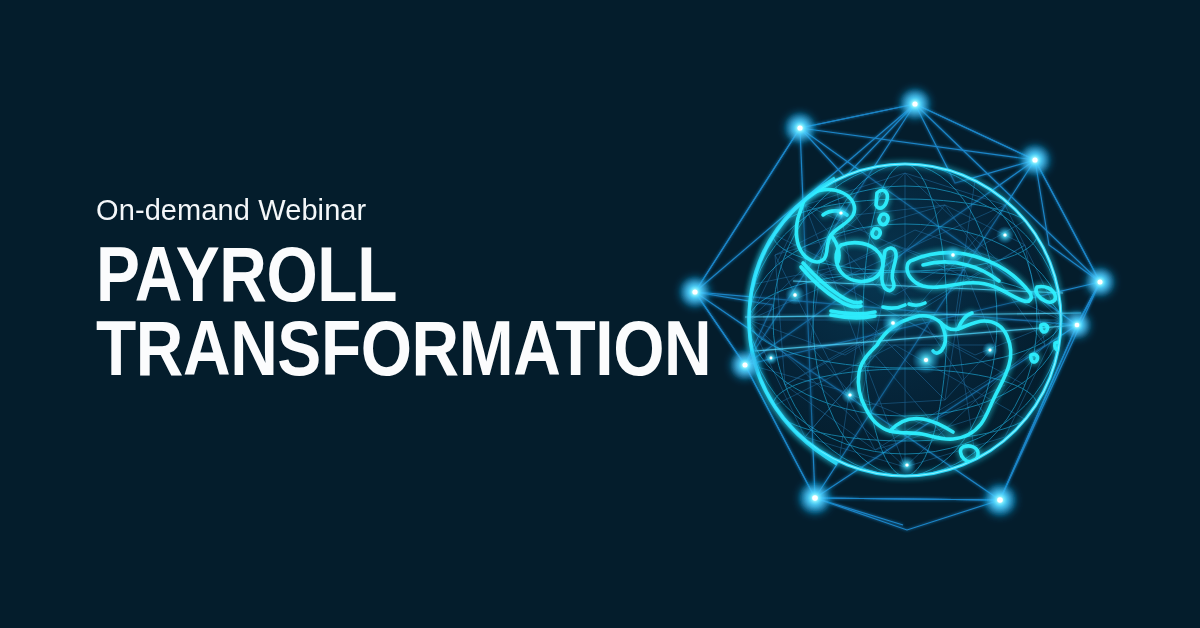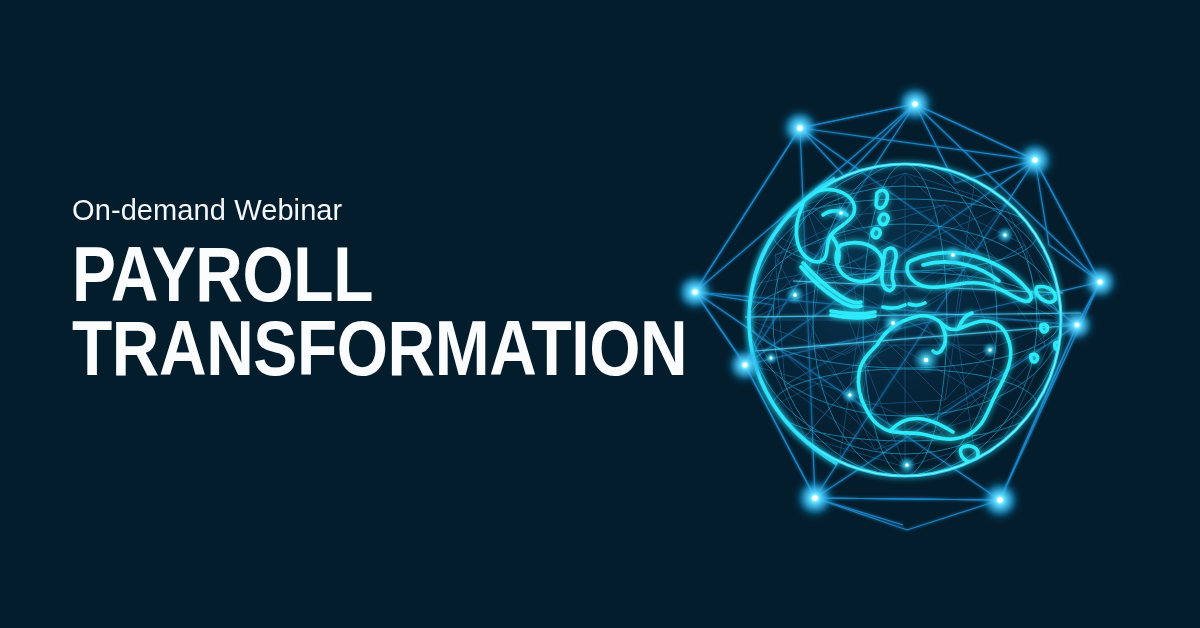--- a/index.html
+++ b/index.html
@@ -12,21 +12,21 @@
     width: 1200px;
     height: 628px;
     background: #041d2c;
     overflow: hidden;
     font-family: "Liberation Sans", sans-serif;
   }
 
   
   #text-block {
     position: absolute;
-    left: 72px;
+    left: 96px;
     top: 196px;
     width: 600px;
     z-index: 5;
   }
   #eyebrow {
     color: #f4f7f9;
     font-family: "Liberation Sans", sans-serif;
     font-size: 29px;
     font-weight: 400;
     letter-spacing: 0.1px;

